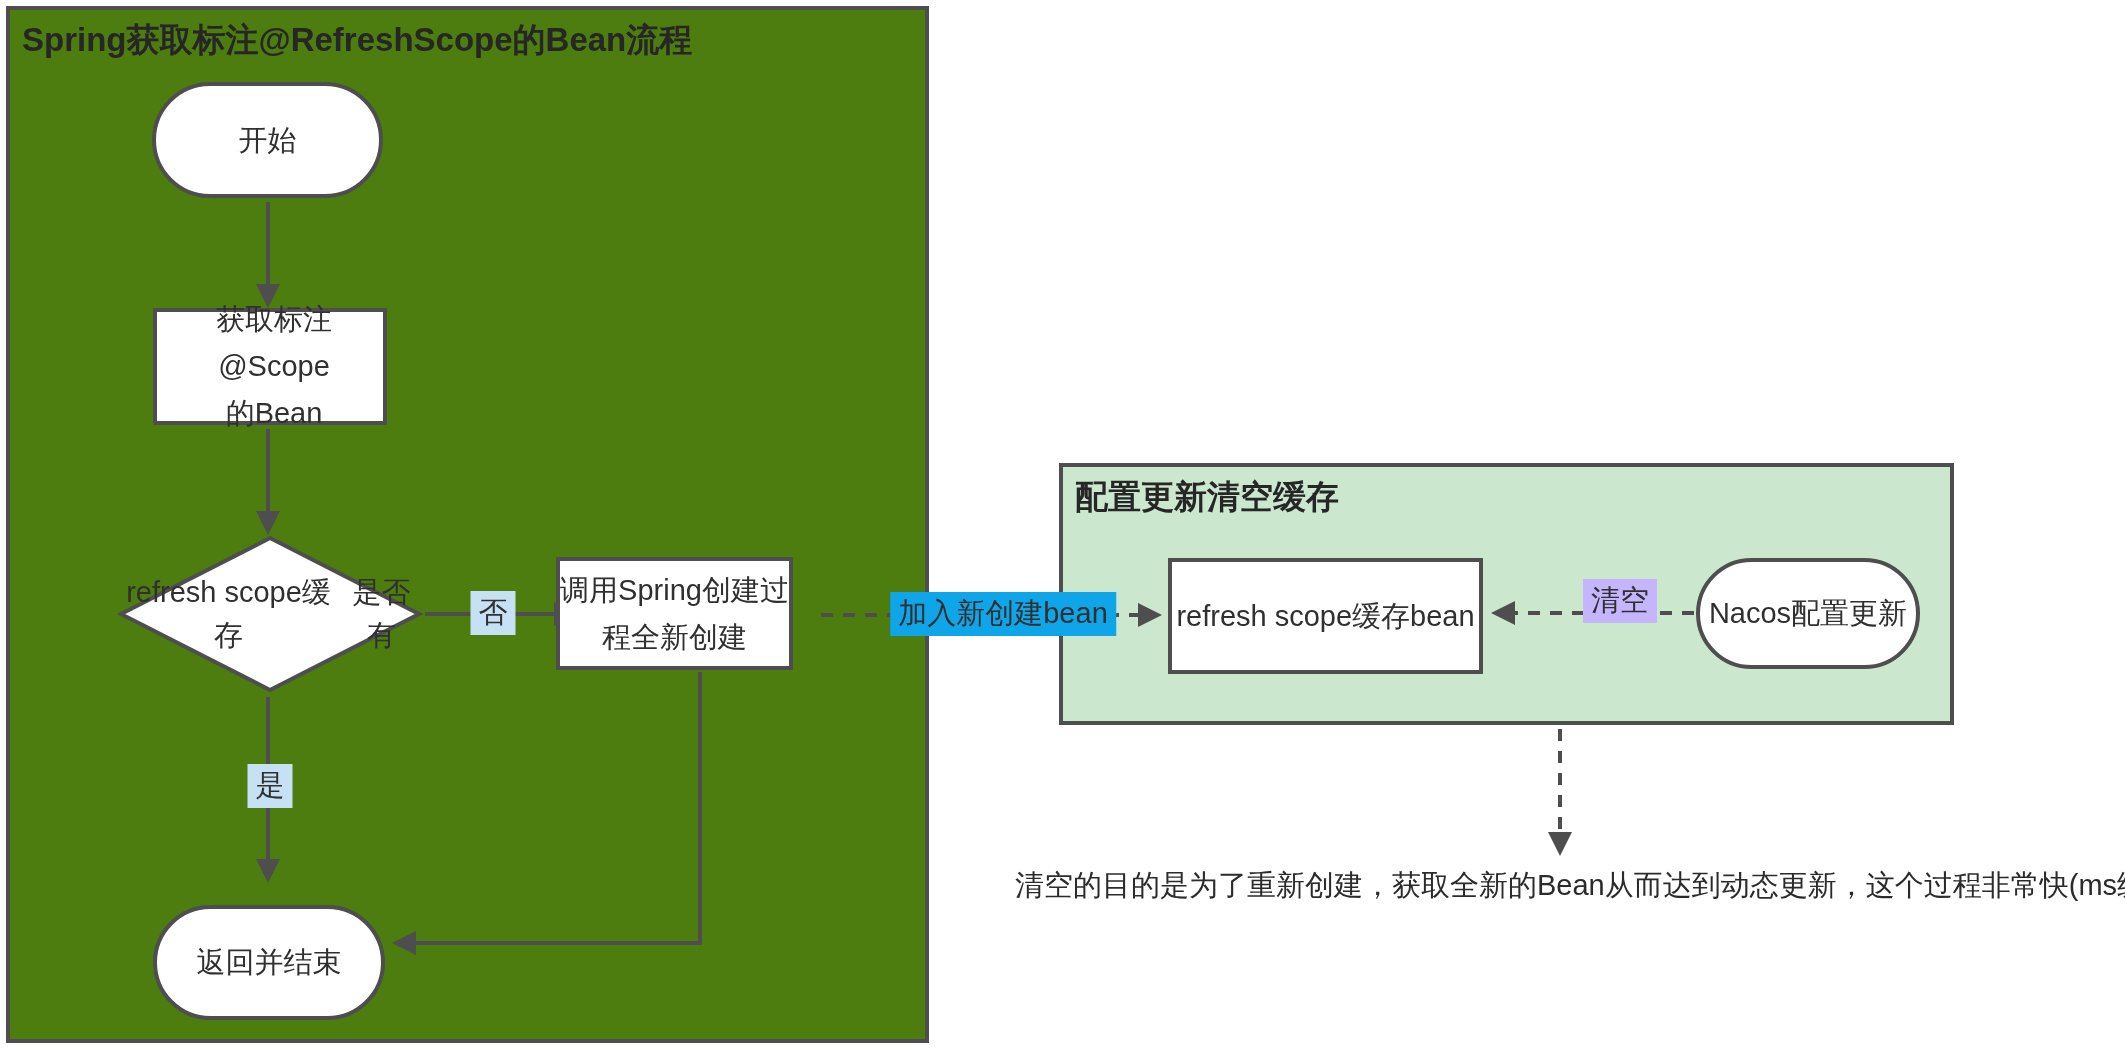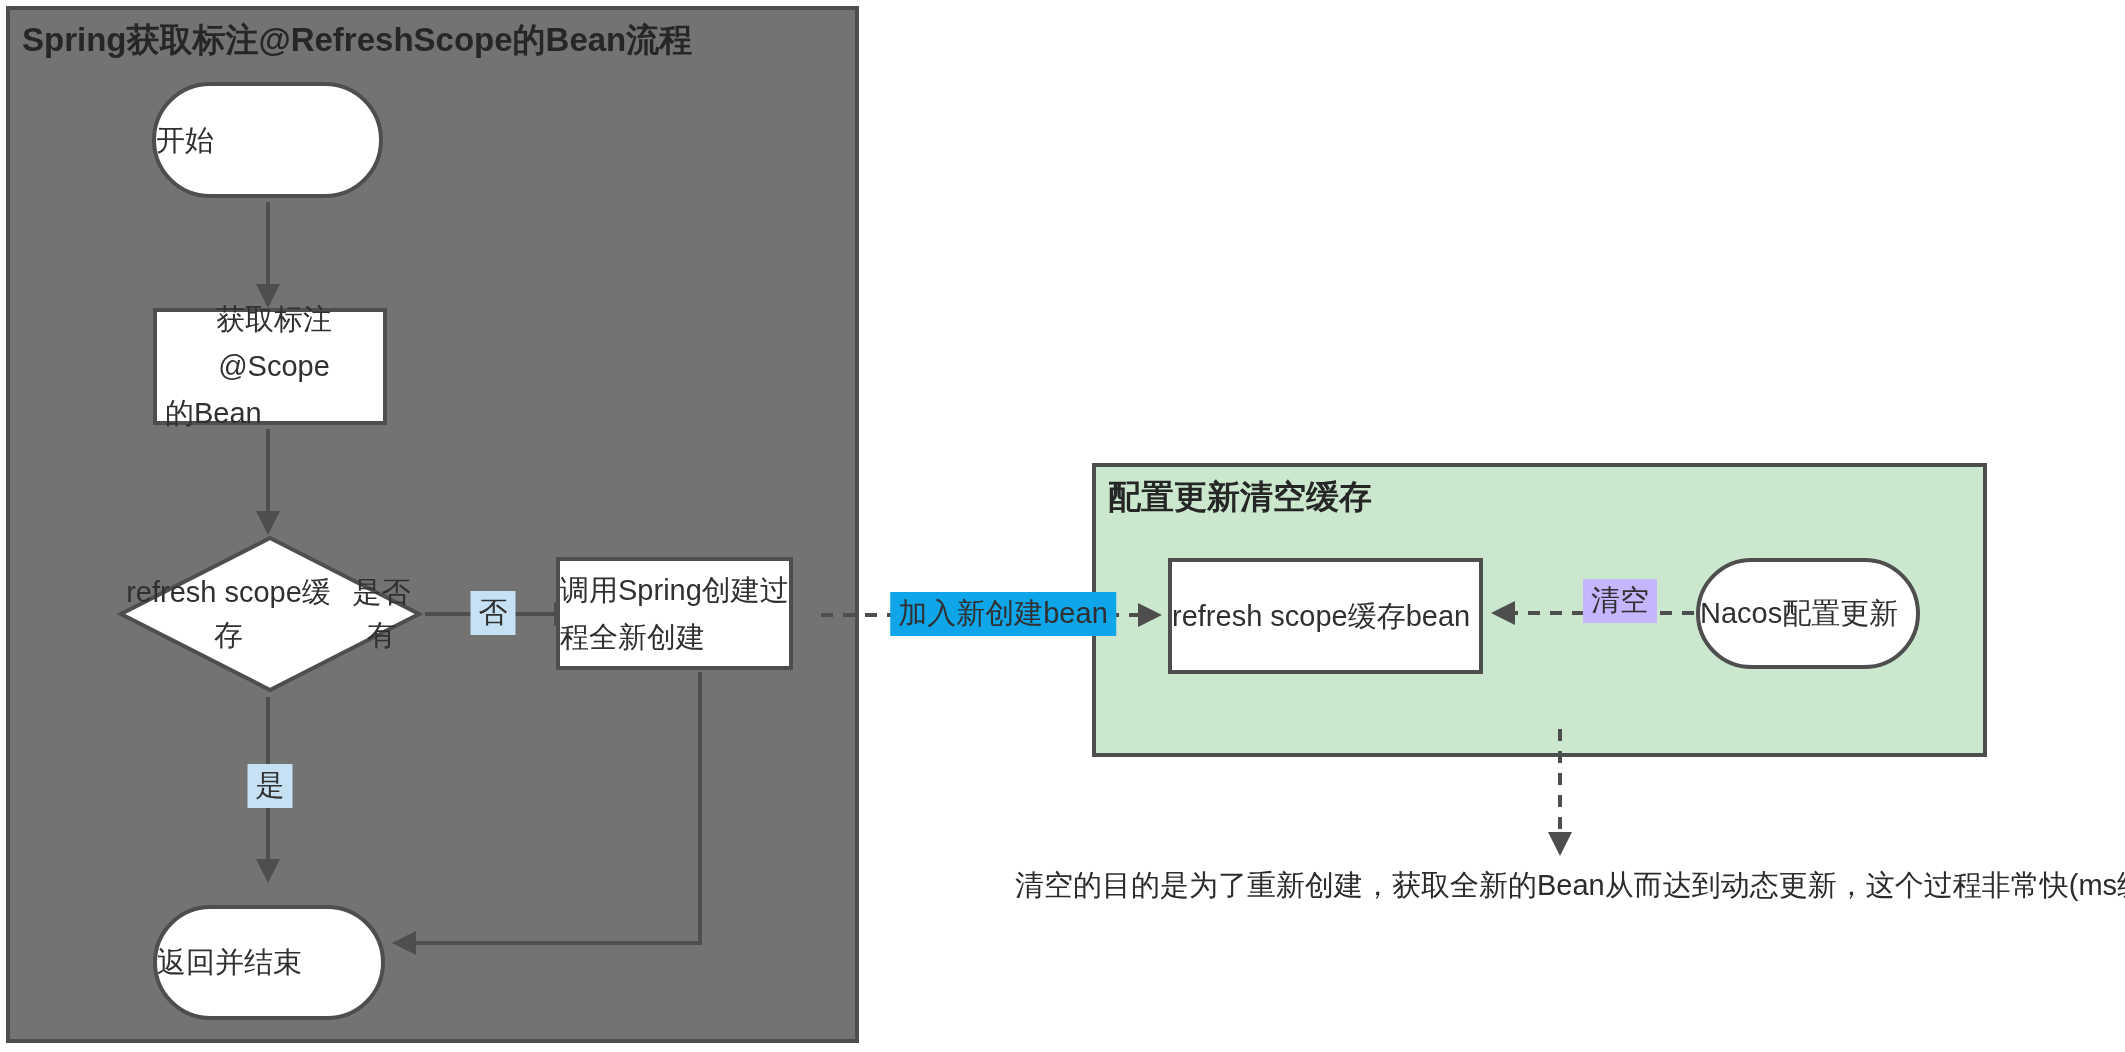--- a/index.html
+++ b/index.html
@@ -5,31 +5,31 @@
   html,body{margin:0;padding:0;background:#ffffff;}
   body{
     width:2125px;height:1052px;
     font-family:"Liberation Sans","DejaVu Sans",sans-serif;
     color:#303030;
   }
   .canvas{position:relative;width:2125px;height:1052px;overflow:hidden;background:#ffffff;}
 
   
   .container{position:absolute;border:4px solid #4e4e4e;box-sizing:border-box;z-index:1;}
-  #c-blue{left:6px;top:6px;width:853px;height:1037px;background:#737373;}
-  #c-green{left:1092px;top:463px;width:895px;height:294px;background:#cbe7ce;}
+  #c-blue{left:6px;top:6px;width:923px;height:1037px;background:#4d7c0f;}
+  #c-green{left:1059px;top:463px;width:895px;height:262px;background:#cbe7ce;}
   .ctitle{position:absolute;left:12px;top:8px;font-size:33px;font-weight:bold;color:#262626;white-space:nowrap;}
 
   
   #edges{position:absolute;left:0;top:0;z-index:2;pointer-events:none;}
 
   
   .node{
     position:absolute;background:#ffffff;border:4px solid #4e4e4e;box-sizing:border-box;
-    display:flex;flex-direction:column;align-items:flex-start;justify-content:center;
+    display:flex;flex-direction:column;align-items:center;justify-content:center;
     text-align:center;font-size:29px;line-height:1.62;z-index:3;color:#303030;
   }
   #n-start{left:152px;top:82px;width:231px;height:116px;border-radius:58px;}
   #n-getbean{left:153px;top:308px;width:234px;height:117px;padding-left:8px;}
   #n-create{left:556px;top:557px;width:237px;height:113px;}
   #n-end{left:153px;top:885px;width:232px;height:115px;border-radius:58px;margin-top:20px;}
   #n-cachebean{left:1168px;top:558px;width:315px;height:116px;}
   #n-nacos{left:1696px;top:558px;width:224px;height:111px;border-radius:56px;}
 
   

